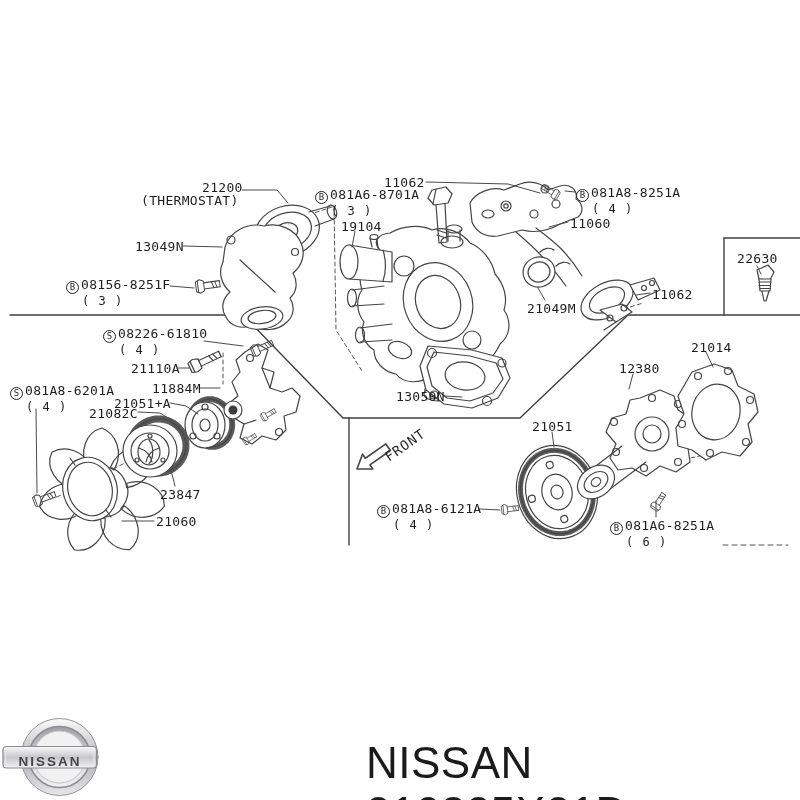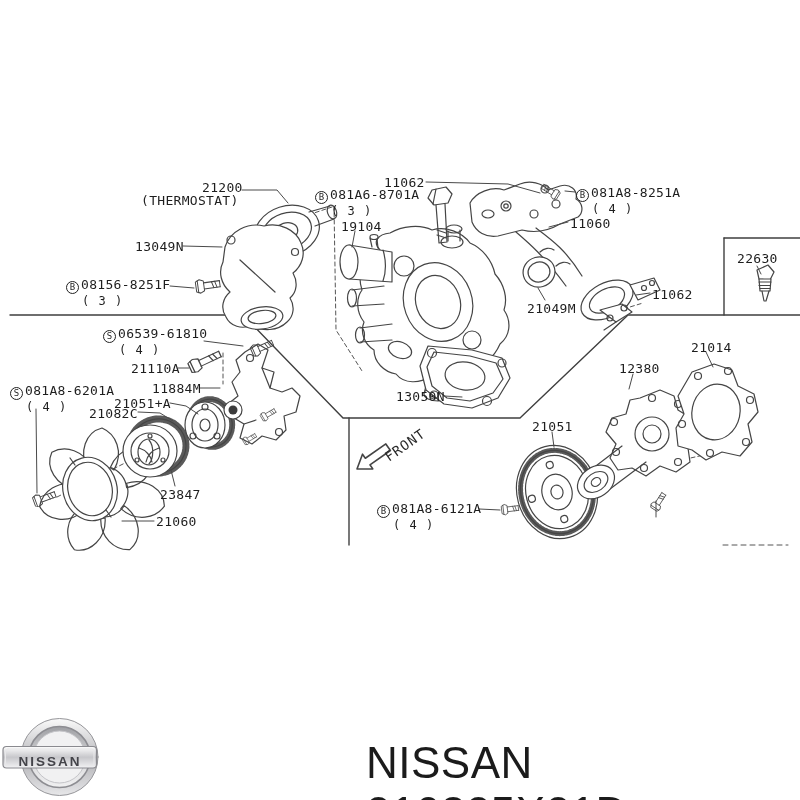--- a/index.html
+++ b/index.html
@@ -328,21 +328,21 @@
 <div class="lbl" style="left:202px;top:181px"><span>21200</span></div>
 <div class="lbl" style="left:141px;top:194px"><span>(THERMOSTAT)</span></div>
 <div class="lbl" style="left:135px;top:240px"><span>13049N</span></div>
 
 <div class="lbl" style="left:66px;top:278px">
   <span><span class="circ">B</span><span>08156-8251F</span></span>
   <div class="qty">( 3 )</div>
 </div>
 
 <div class="lbl" style="left:103px;top:327px">
-  <span><span class="circ">S</span><span>06539-61810</span></span>
+  <span><span class="circ">S</span><span>08226-61810</span></span>
   <div class="qty">( 4 )</div>
 </div>
 
 <div class="lbl" style="left:131px;top:362px"><span>21110A</span></div>
 
 <div class="lbl" style="left:10px;top:384px">
   <span><span class="circ">S</span><span>081A8-6201A</span></span>
   <div class="qty">( 4 )</div>
 </div>
 
@@ -373,16 +373,20 @@
 <div class="lbl" style="left:691px;top:341px"><span>21014</span></div>
 <div class="lbl" style="left:619px;top:362px"><span>12380</span></div>
 <div class="lbl" style="left:396px;top:390px"><span>13050N</span></div>
 <div class="lbl" style="left:532px;top:420px"><span>21051</span></div>
 
 <div class="lbl" style="left:377px;top:502px">
   <span><span class="circ">B</span><span>081A8-6121A</span></span>
   <div class="qty">( 4 )</div>
 </div>
 
+<div class="lbl" style="left:610px;top:519px">
+  <span><span class="circ">B</span><span>081A6-8251A</span></span>
+  <div class="qty">( 6 )</div>
+</div>
 
 <div class="caption">NISSAN 210825X21D</div>
 
 </div>
 
 </body></html>

